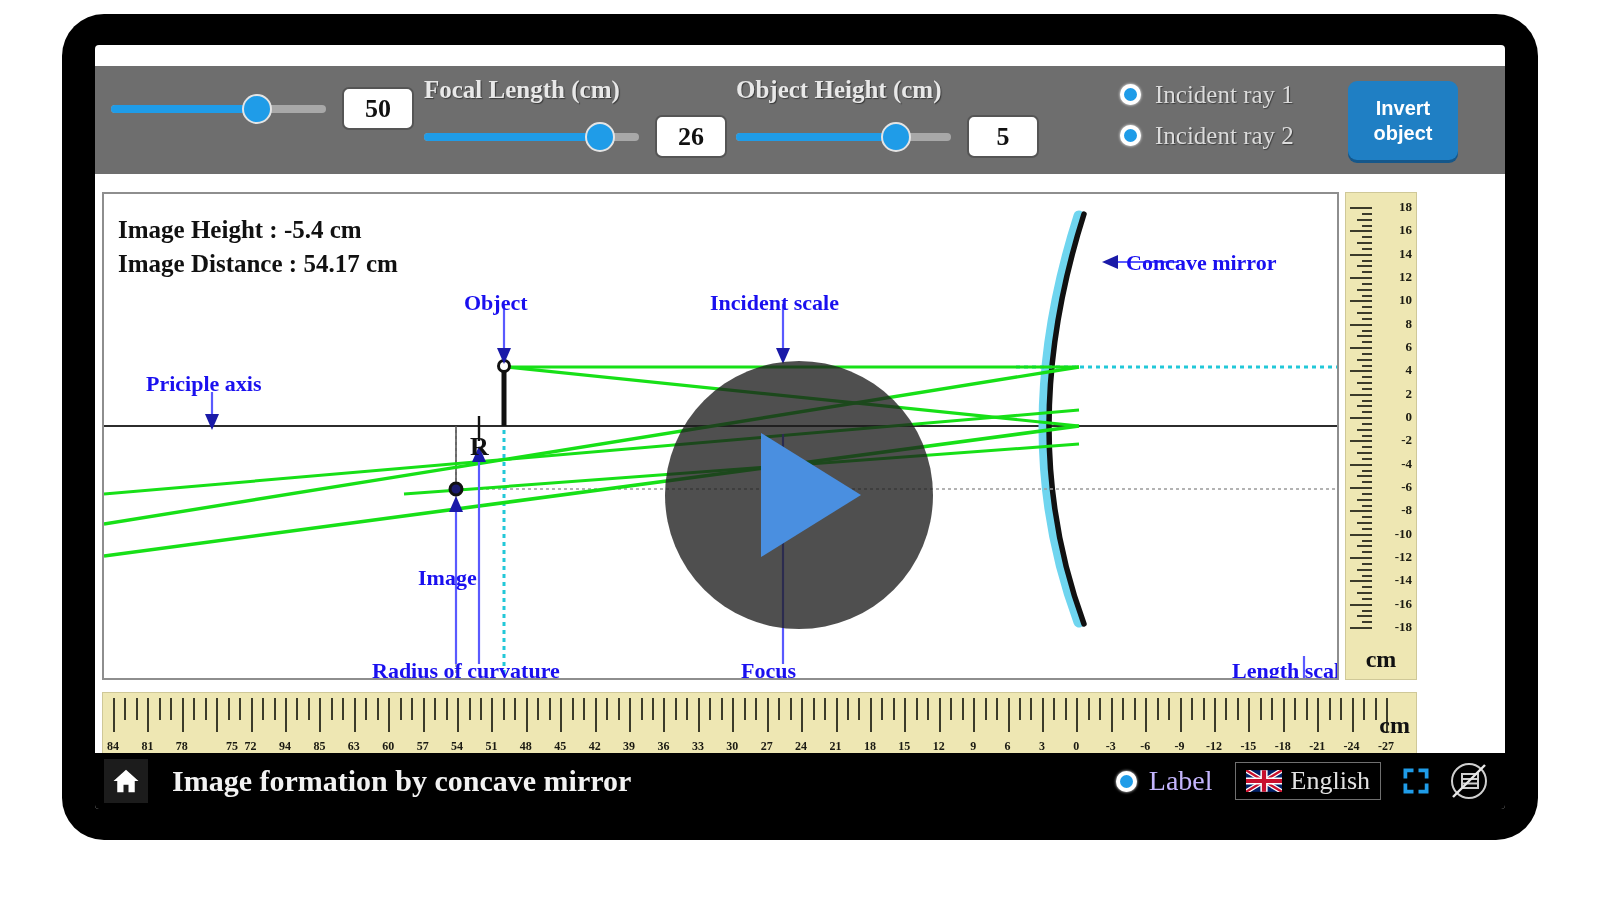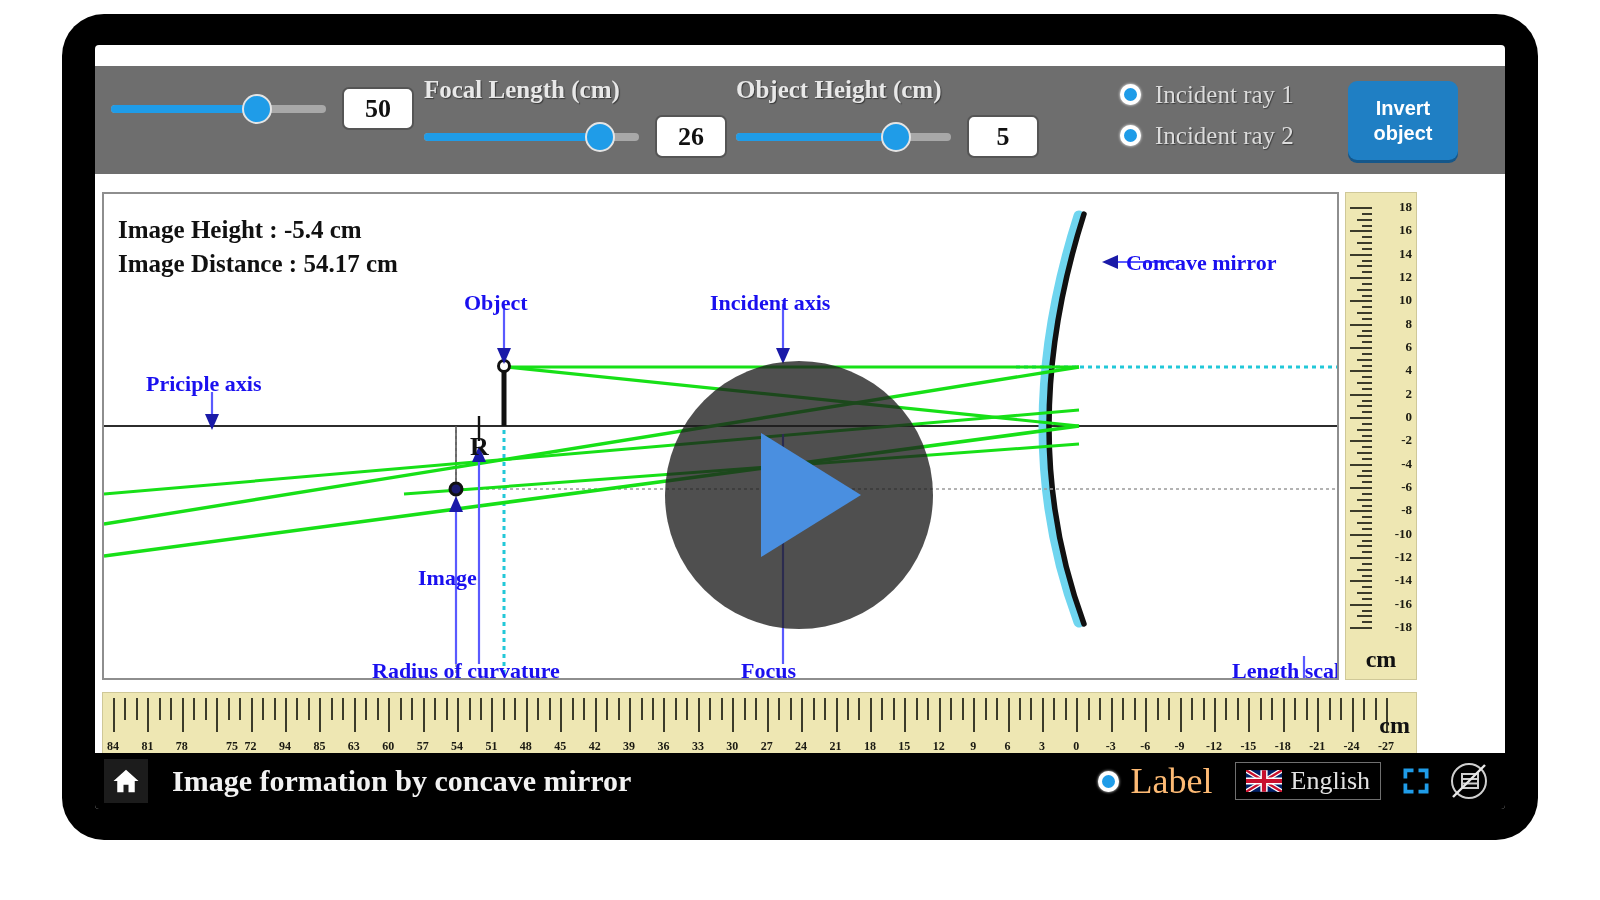--- a/index.html
+++ b/index.html
@@ -230,22 +230,22 @@
   #app-title {
     margin-left: 24px;
     color: #f2f2f2;
     font-size: 30px; font-weight: bold;
     font-family: "Liberation Serif", serif;
     white-space: nowrap;
   }
   #bottom-right { margin-left: auto; display: flex; align-items: center; }
   #label-toggle { display: flex; align-items: center; margin-right: 22px; }
   #label-text {
-    margin-left: 12px; color: #fdba74;
-    font-size: 36px;
+    margin-left: 12px; color: #c4b5fd;
+    font-size: 28px;
     font-family: "Liberation Serif", serif;
   }
   #lang-select {
     display: flex; align-items: center;
     border: 1px solid #6f6f6f;
     height: 38px; padding: 0 10px;
     margin-right: 20px;
   }
   #lang-text {
     margin-left: 9px; color: #e2e2e2;
@@ -366,21 +366,21 @@
             <polygon points="375,252 368,268 382,268"></polygon>
             <polygon points="352,302 345,318 359,318"></polygon>
           </g>
         </svg>
 
         <div class="info-line" id="info-height">Image Height : -5.4 cm</div>
         <div class="info-line" id="info-distance">Image Distance : 54.17 cm</div>
 
         <div class="diag-label" style="left:42px;top:177px;">Priciple axis</div>
         <div class="diag-label" style="left:360px;top:96px;">Object</div>
-        <div class="diag-label" style="left:606px;top:96px;">Incident axis</div>
+        <div class="diag-label" style="left:606px;top:96px;">Incident scale</div>
         <div class="diag-label" style="left:1022px;top:56px;">Concave mirror</div>
         <div class="diag-label" style="left:314px;top:371px;">Image</div>
         <div class="diag-label" style="left:268px;top:464px;">Radius of curvature</div>
         <div class="diag-label" style="left:637px;top:464px;">Focus</div>
         <div class="diag-label" style="left:1128px;top:464px;">Length scale</div>
         <div style="position:absolute;left:366px;top:238px;font-size:26px;font-weight:bold;color:#111;font-family:'Liberation Serif',serif;">R</div>
 
         <div id="play-overlay">
           <div id="play-triangle"></div>
         </div>

